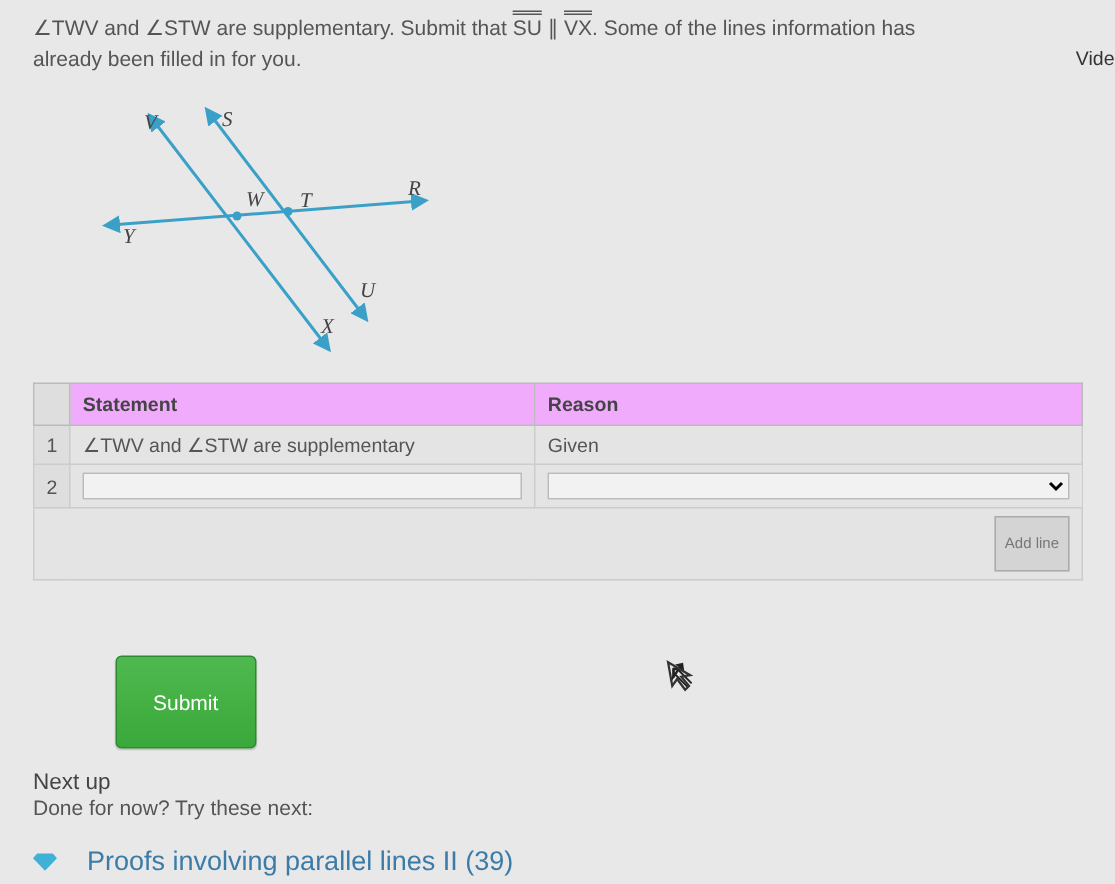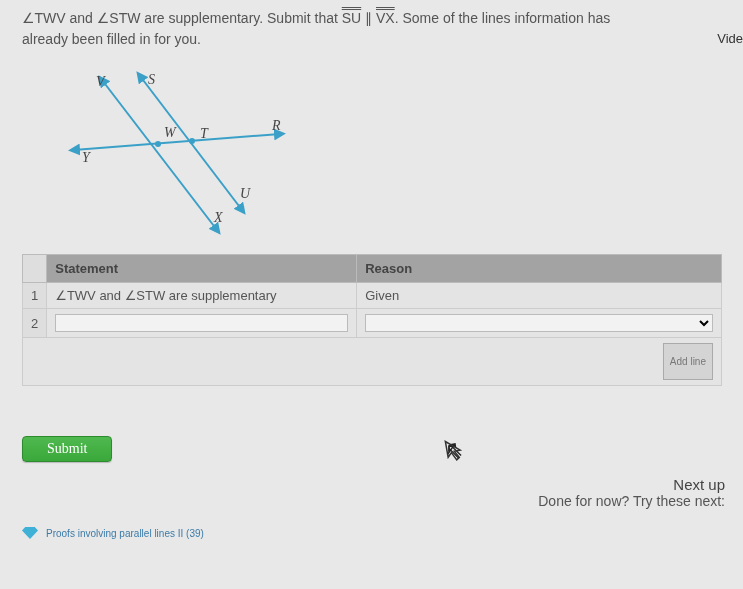--- a/index.html
+++ b/index.html
@@ -32,21 +32,21 @@
   table.proof {
     width: 700px;
     border-collapse: collapse;
     font-size: 13px;
     background: #e8e8e8;
     border: 1px solid #bbb;
   }
   table.proof th {
     text-align: left;
     font-weight: bold;
-    background: #a3a3a3;
+    background: #f0abfc;
     border: 1px solid #bbb;
     padding: 6px 8px;
     color: #444;
   }
   table.proof td {
     border: 1px solid #ccc;
     padding: 5px 8px;
     background: #e4e4e4;
     color:#555;
   }
@@ -89,43 +89,43 @@
   .cursor {
     position: absolute;
     left: 445px;
     top: 438px;
     font-size: 20px;
     color: #222;
     transform: rotate(-10deg);
   }
   .submit-btn {
     margin-top: 50px;
+    margin-left: 55px;
     background: linear-gradient(#4fb94f,#3aa83a);
     color: #fff;
     border: 1px solid #2e8a2e;
     border-radius: 4px;
-    padding: 4px 24px;
+    padding: 22px 24px;
     font-size: 14px;
     cursor: pointer;
     box-shadow: 0 1px 1px rgba(0,0,0,0.2);
-    font-family: Liberation Serif, serif;
   }
   .nextup {
-    text-align: right;
+    text-align: left;
     margin-top: 14px;
     font-size: 14px;
     color: #555;
   }
   .nextup .title { font-size: 15px; color:#444; }
   .related {
     margin-top: 18px;
     display: flex;
     align-items: center;
-    gap: 8px;
-    font-size: 10px;
+    gap: 20px;
+    font-size: 18px;
     color: #3b7ba8;
   }
   .gem-icon {
     width: 16px; height: 12px;
     background: #3fb0d6;
     clip-path: polygon(20% 0, 80% 0, 100% 30%, 50% 100%, 0 30%);
   }
   .angle { font-family: 'Segoe UI Symbol', Arial; }
   .overline2 { text-decoration: overline; text-decoration-style: double; text-decoration-thickness:1px;margin-top:44px;}
   svg text { font-family: 'Times New Roman', serif; font-style: italic; font-size: 14px; fill:#444;}

